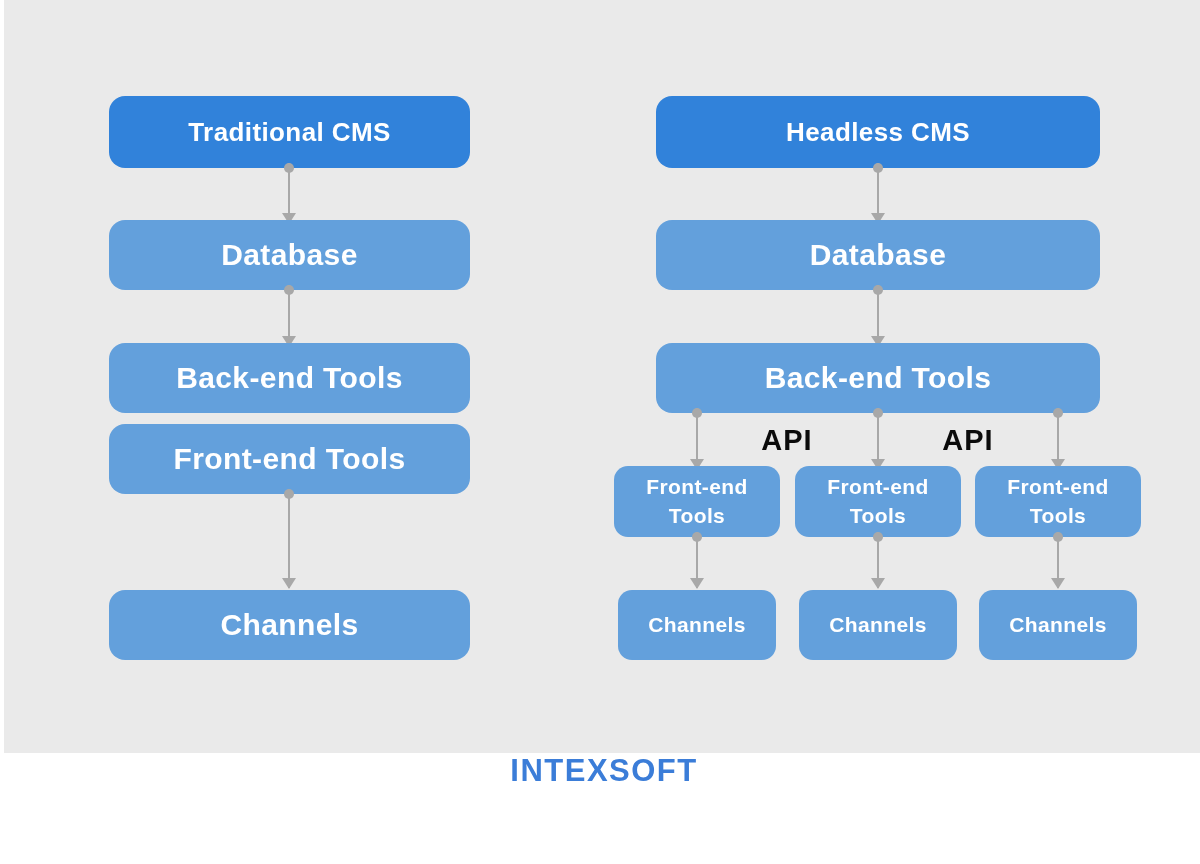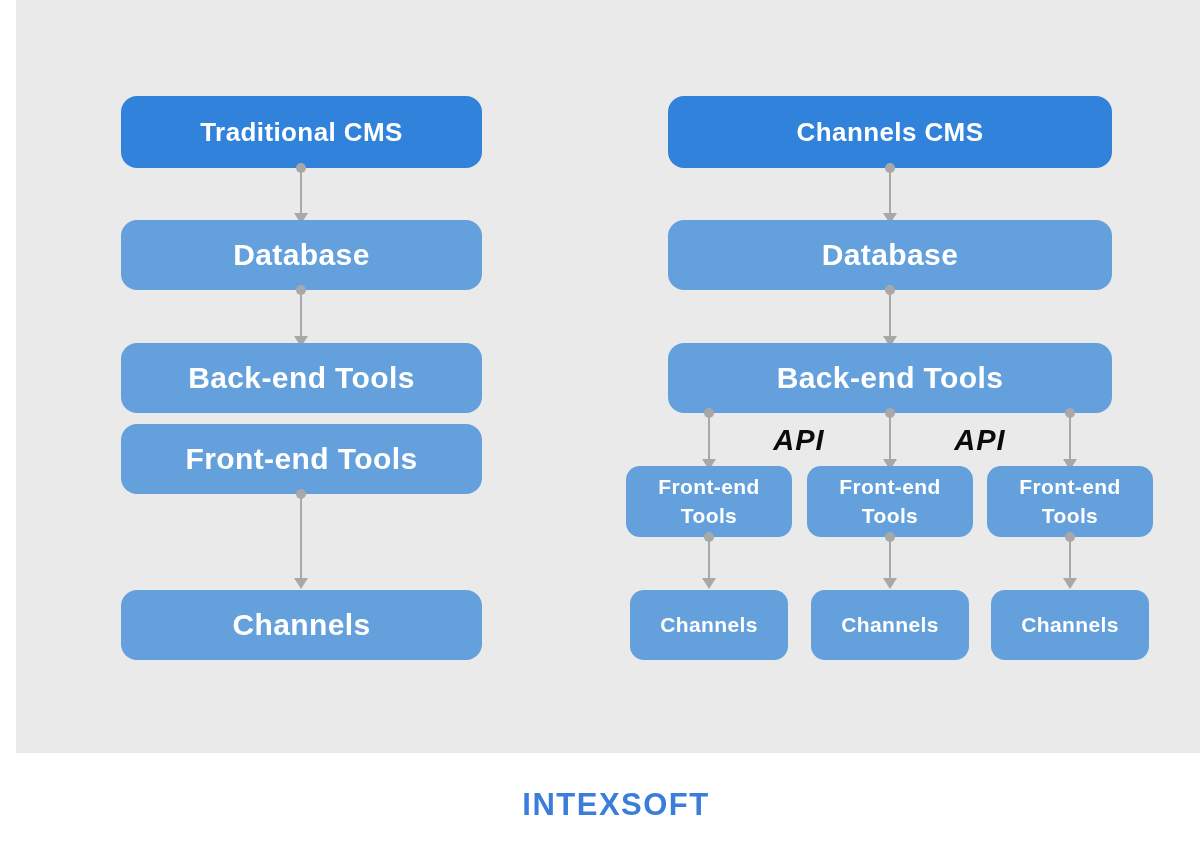--- a/index.html
+++ b/index.html
@@ -3,21 +3,21 @@
 <meta charset="utf-8">
 <style>
   * { margin: 0; padding: 0; box-sizing: border-box; }
   html, body { width: 1200px; height: 864px; }
   body {
     font-family: "Liberation Sans", "DejaVu Sans", sans-serif;
     background: #ffffff;
     position: relative;
     overflow: hidden;
   }
-  .stage { position: absolute; top: 0; left: 16px; width: 948px; height: 864px; }
+  .stage { position: absolute; top: 0; left: 4px; width: 948px; height: 864px; }
   .canvas {
     position: absolute; top: 0; left: 0;
     width: 1200px; height: 753px;
     background: #EAEAEA;
   }
   .node {
     position: absolute;
     display: flex; align-items: center; justify-content: center;
     color: #ffffff; font-weight: bold; text-align: center;
     border-radius: 16px;
@@ -38,30 +38,28 @@
     width: 0; height: 0;
     border-left: 7px solid transparent;
     border-right: 7px solid transparent;
     border-top: 11px solid #A8A8A8;
   }
   .api-label {
     position: absolute;
     font-size: 29px; font-weight: bold; color: #0b0b0b;
     letter-spacing: 1px;
     transform: translateX(-50%);
-    font-style: italic;
   }
   .footer {
     position: absolute; top: 753px; left: 0;
     width: 1200px; height: 111px;
     background: #ffffff;
     display: flex; align-items: flex-start; justify-content: center;
   }
   .logo {
-    margin-top: 34px;
     font-size: 31px; font-weight: bold;
     letter-spacing: 1.5px;
     color: #3B7DD8;
   }
 </style>
 </head>
 <body>
 
 <div class="stage">
   <div class="canvas">
@@ -86,21 +84,21 @@
       <span>Front-end Tools</span>
     </div>
 
     <div class="arrow" style="left:284px; top:489px; height:99px;"></div>
 
     <div class="node light" style="left:105px; top:590px; width:361px; height:70px;">
       <span>Channels</span>
     </div>
 
     <div class="node primary" style="left:652px; top:96px; width:444px; height:72px;">
-      <span>Channels CMS</span>
+      <span>Headless CMS</span>
     </div>
 
     <div class="arrow" style="left:873px; top:163px; height:60px;"></div>
 
     <div class="node light" style="left:652px; top:220px; width:444px; height:70px;">
       <span>Database</span>
     </div>
 
     <div class="arrow" style="left:873px; top:285px; height:61px;"></div>
 

